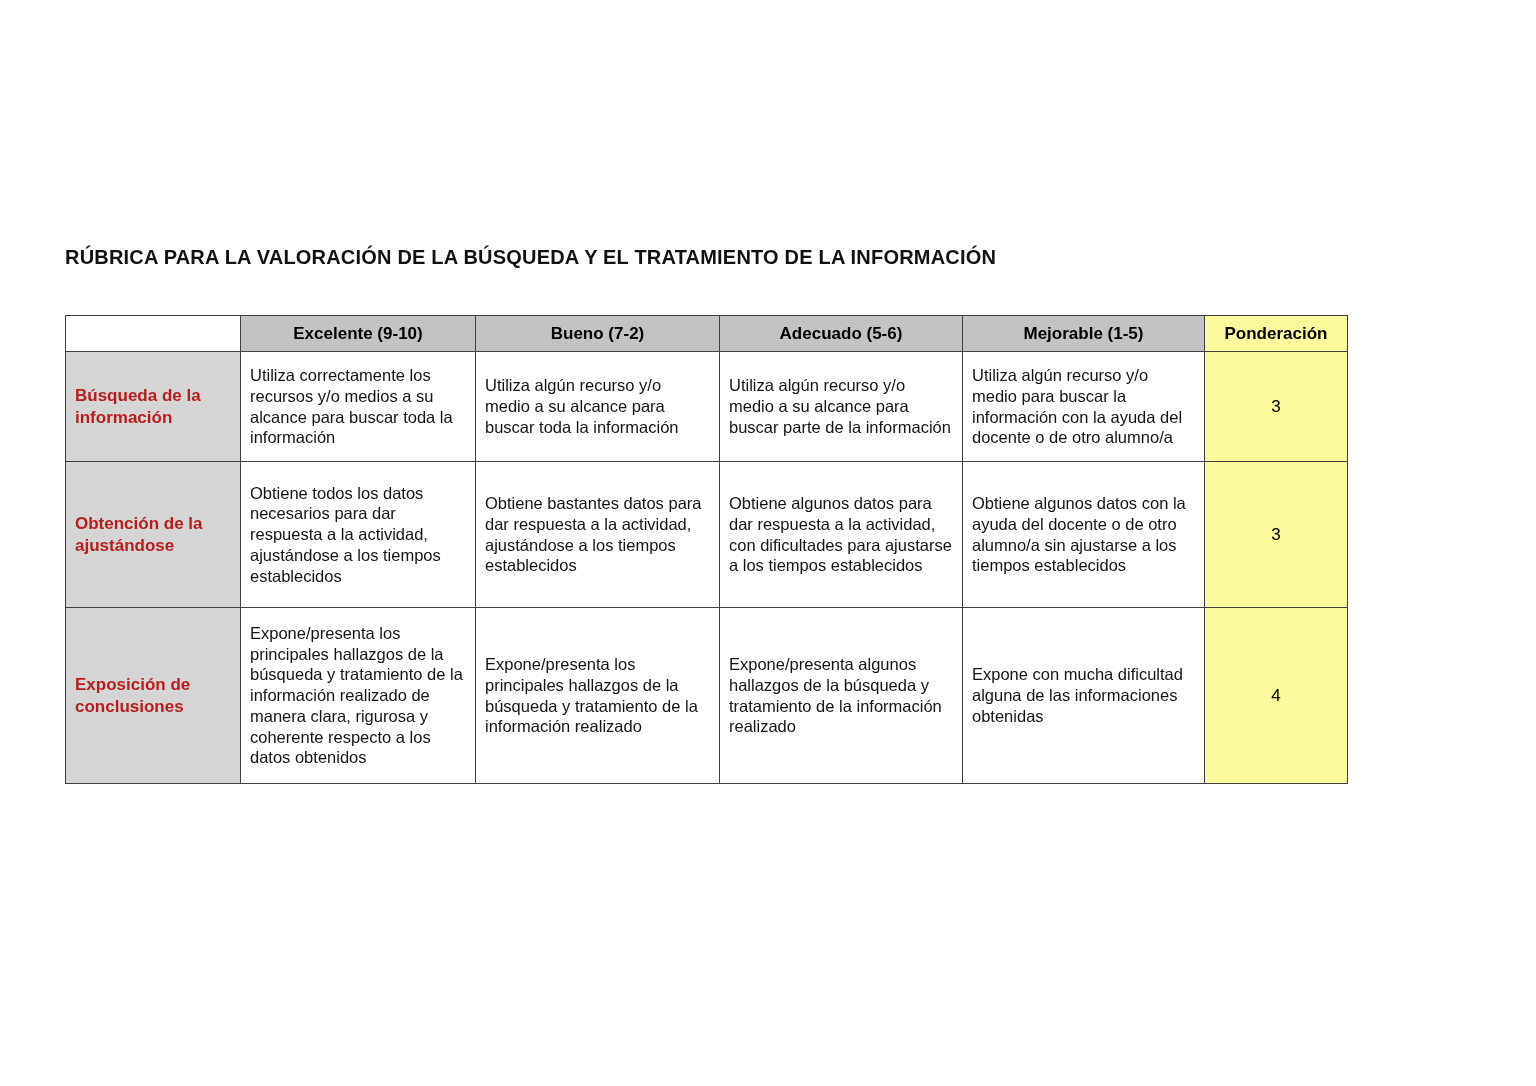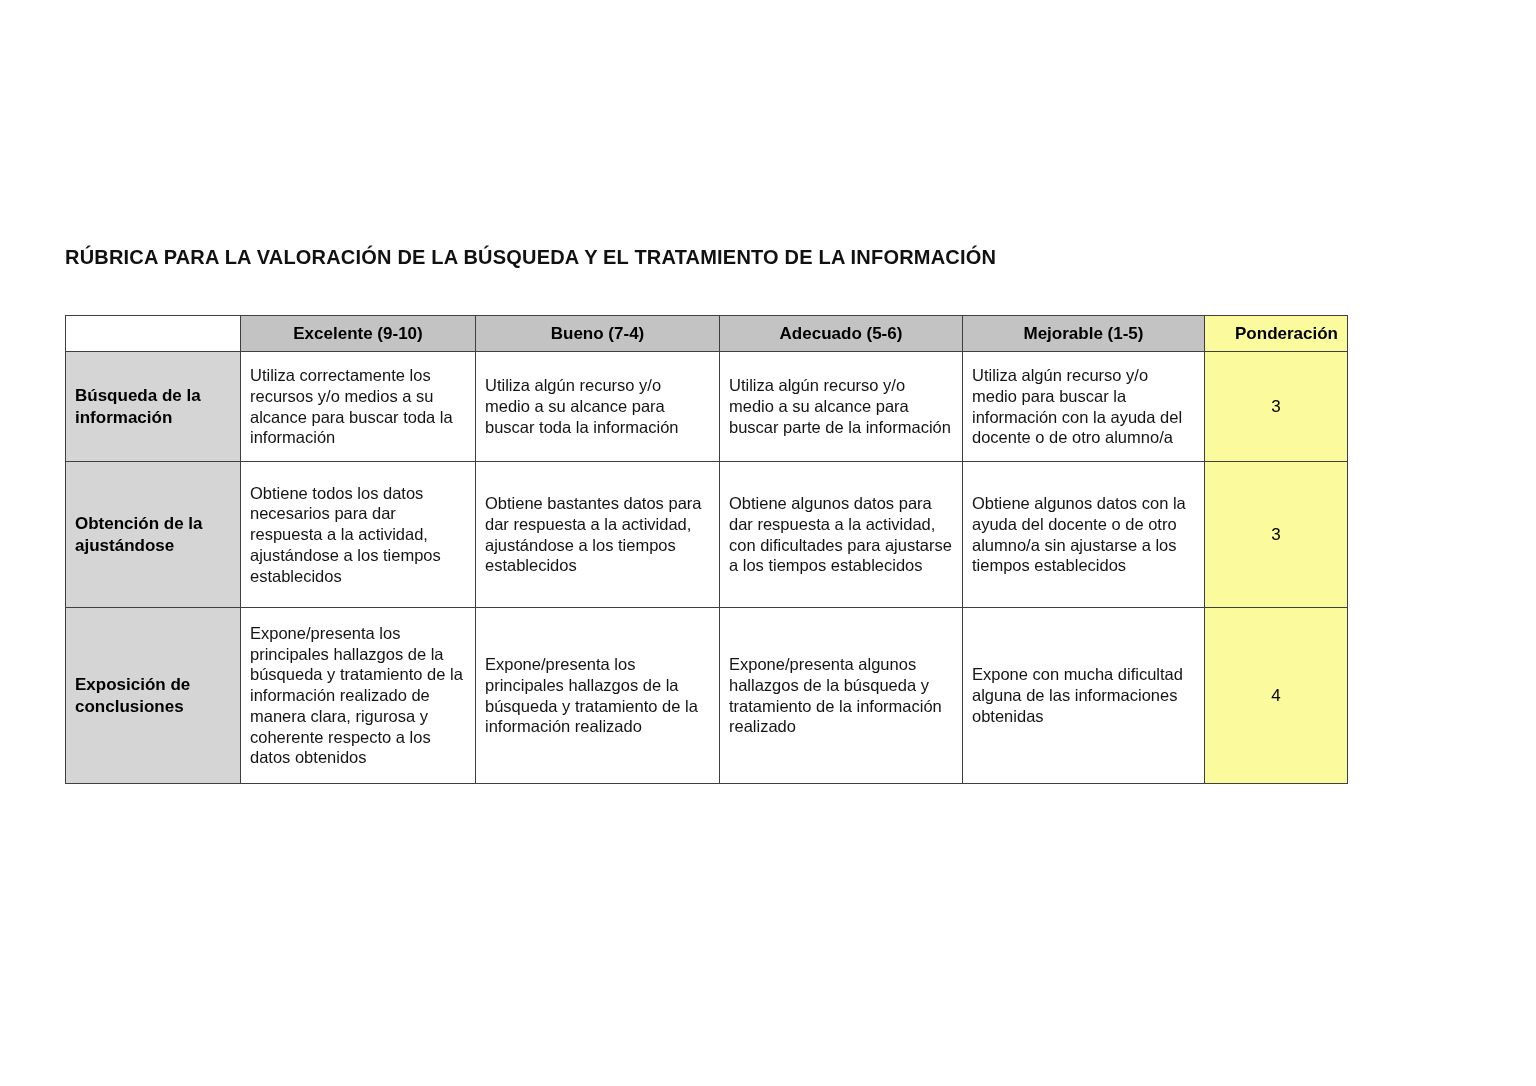--- a/index.html
+++ b/index.html
@@ -62,28 +62,27 @@
 
   th.hdr {
     background: var(--header-bg, #C3C3C3);
     font-weight: bold;
     text-align: center;
     font-size: 17px;
     color: #000;
   }
   th.hdr.ponder-hdr {
     background: var(--ponderacion-bg, #FBFB9E);
-    text-align: right;
   }
   th.rowlabel {
     background: var(--label-bg, #D5D5D5);
     font-weight: bold;
     text-align: left;
     font-size: 17px;
-    color: #000000;
+    color: #b91c1c;
   }
   td.desc {
     background: #ffffff;
     text-align: left;
     color: #141414;
   }
   td.ponder-cell {
     background: var(--ponderacion-bg, #FBFB9E);
     text-align: center;
     font-size: 17px;
@@ -101,21 +100,21 @@
       <col class="c-exc">
       <col class="c-bue">
       <col class="c-ade">
       <col class="c-mej">
       <col class="c-pond">
   </colgroup>
   <thead>
     <tr>
       <th class="corner"></th>
       <th class="hdr">Excelente (9-10)</th>
-      <th class="hdr">Bueno (7-4)</th>
+      <th class="hdr">Bueno (7-2)</th>
       <th class="hdr">Adecuado (5-6)</th>
       <th class="hdr">Mejorable (1-5)</th>
       <th class="hdr ponder-hdr">Ponderación</th>
     </tr>
   </thead>
   <tbody>
     <tr class="row-1">
       <th class="rowlabel">Búsqueda de la información</th>
       <td class="desc">Utiliza correctamente los recursos y/o medios a su alcance para buscar toda la información</td>
       <td class="desc">Utiliza algún recurso y/o medio a su alcance para buscar toda la información</td>

